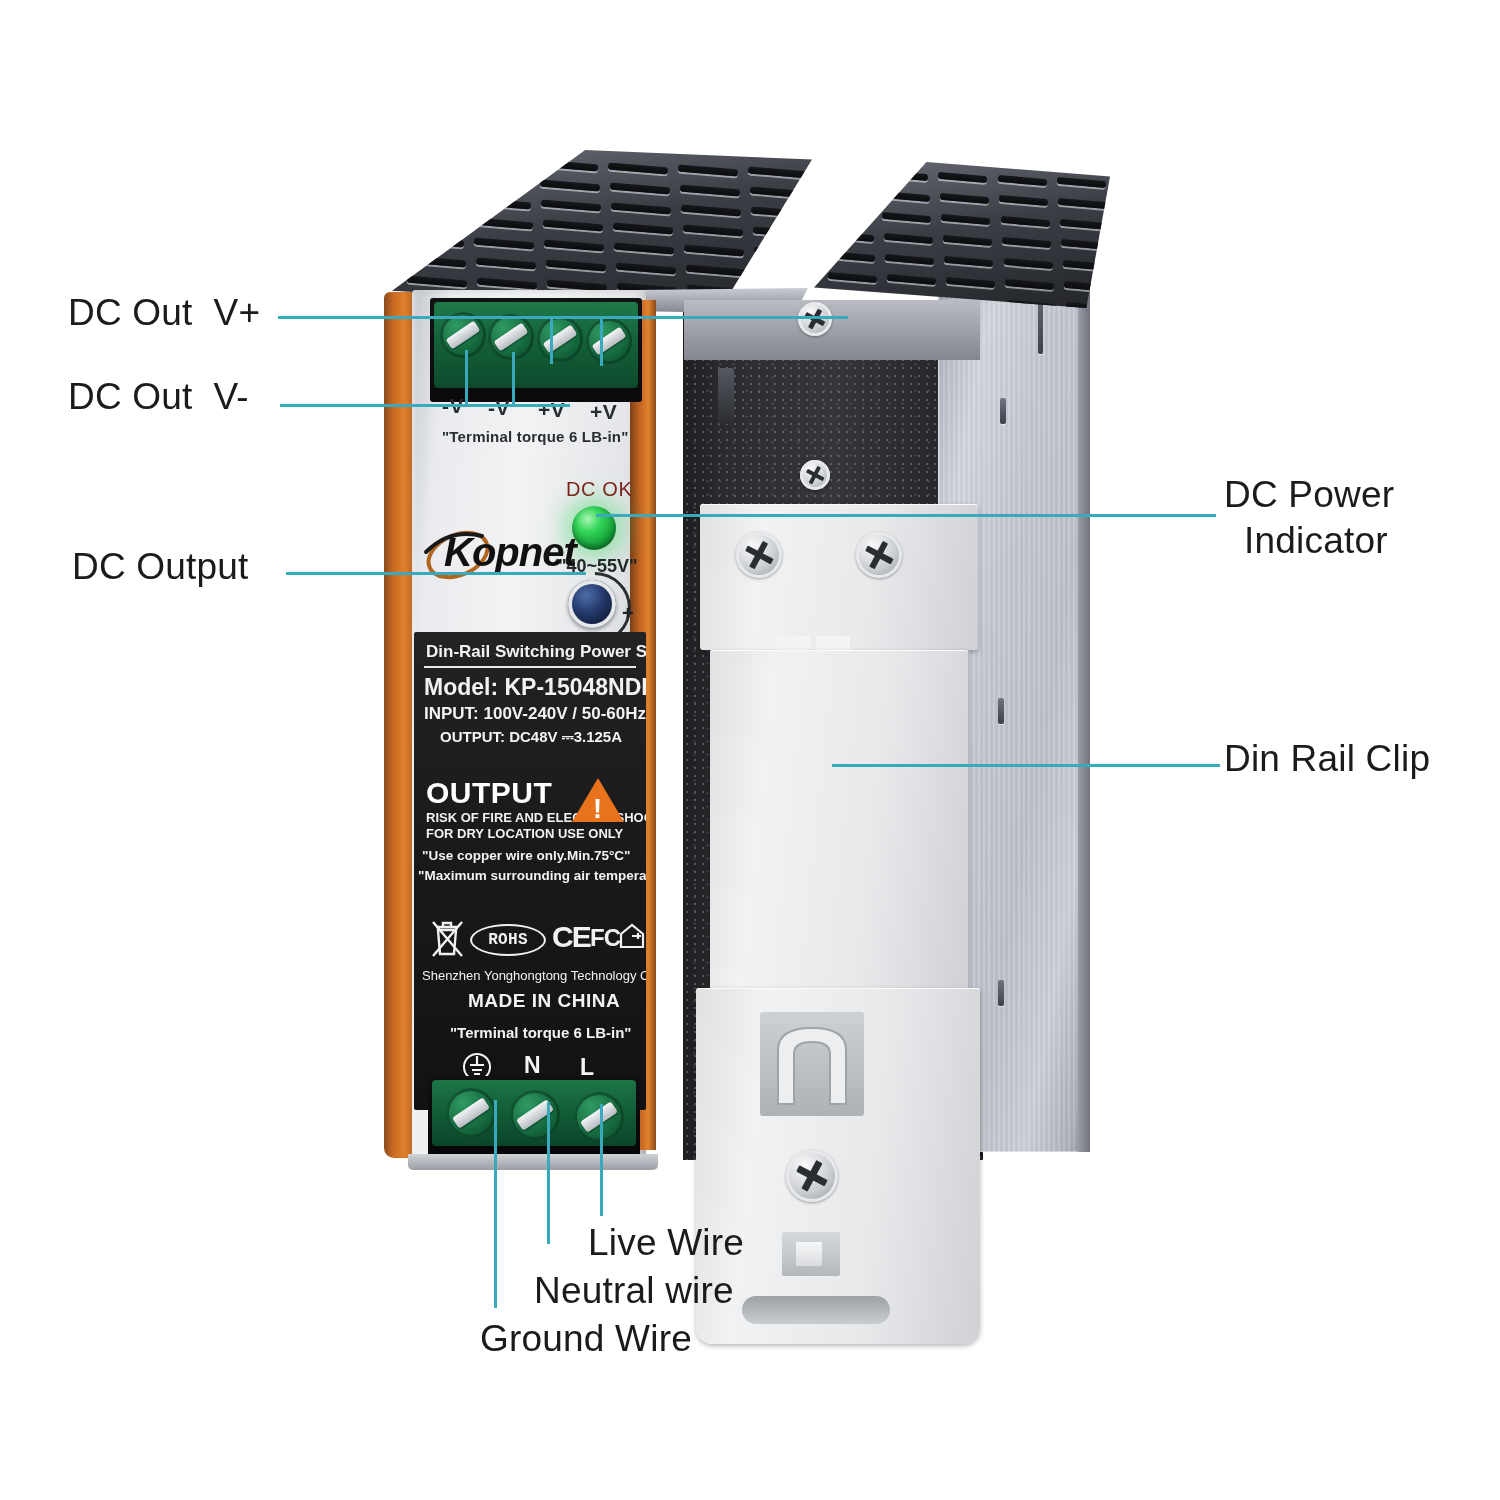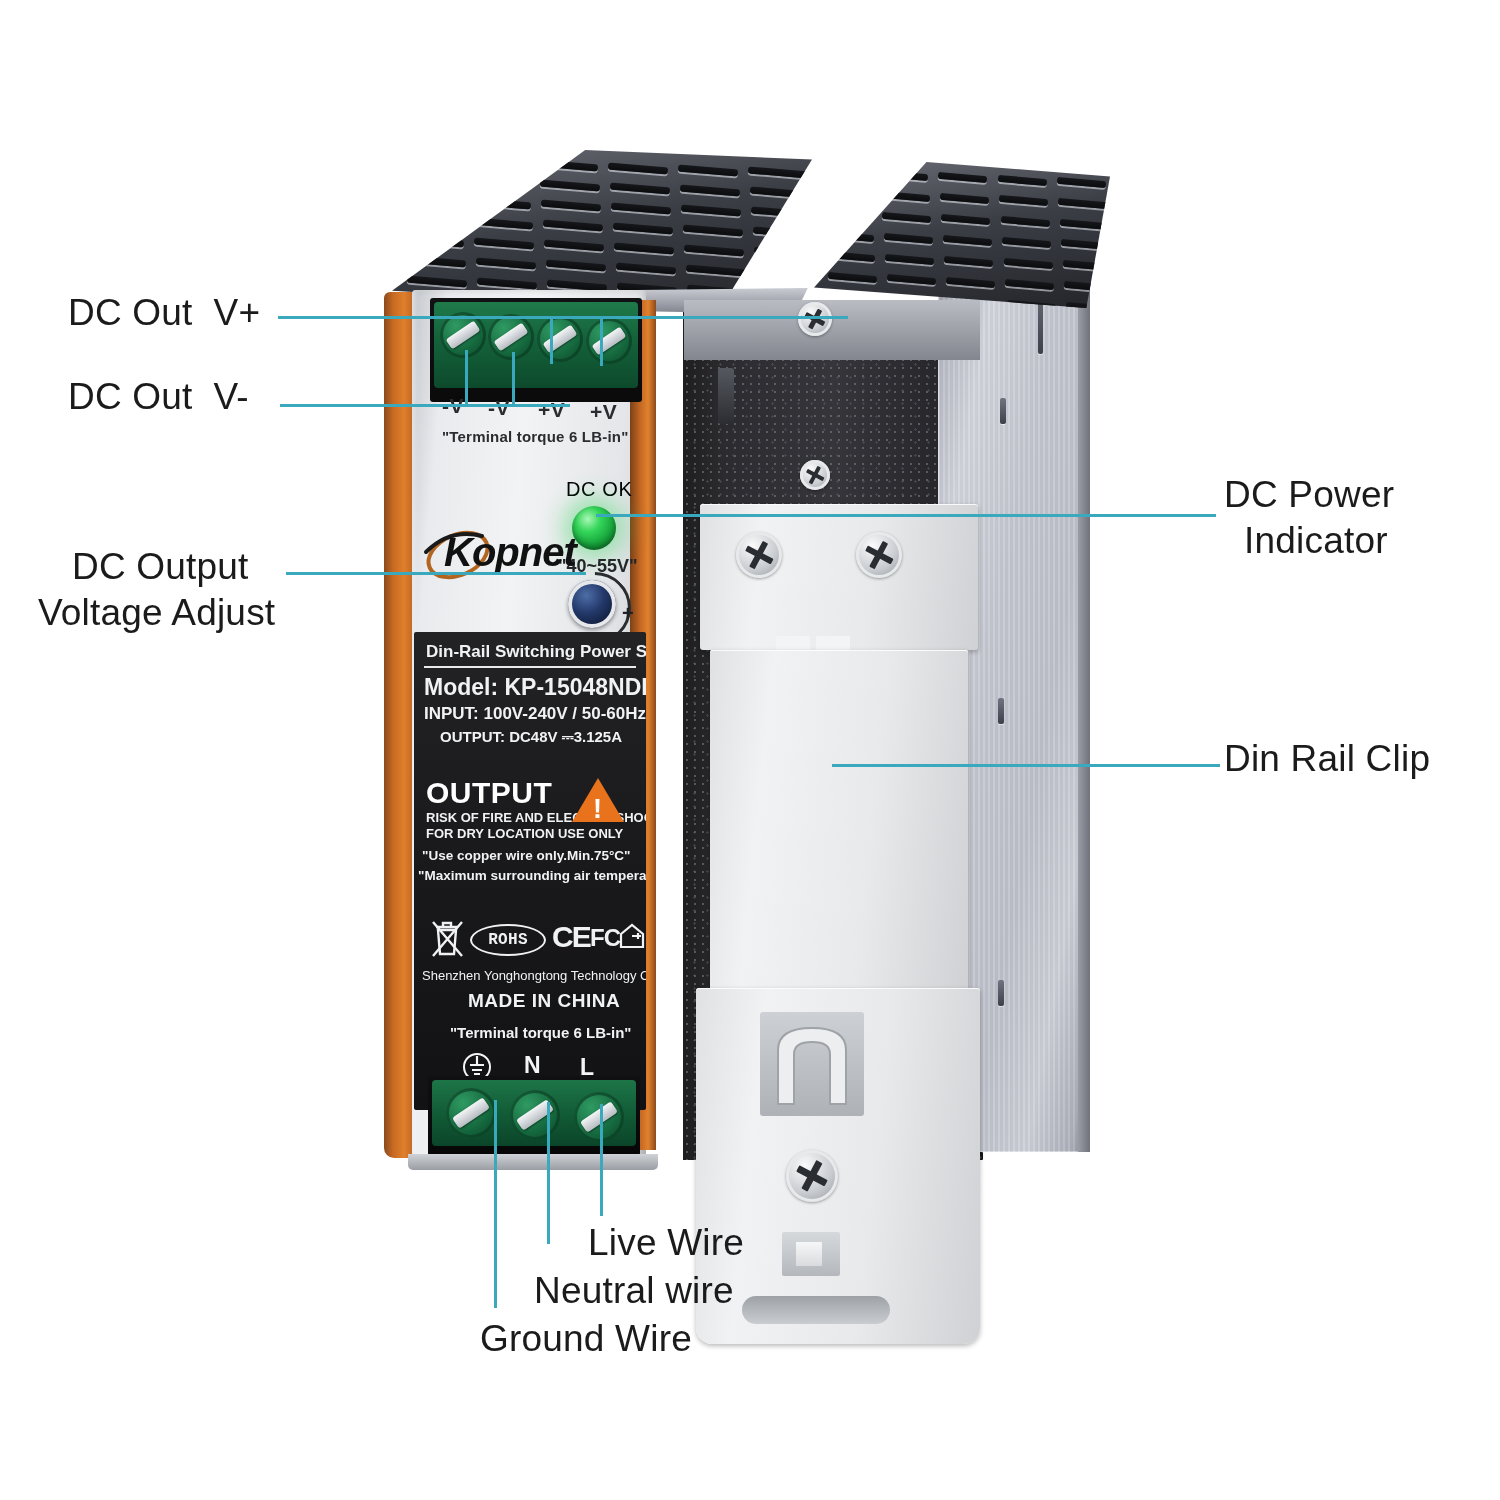--- a/index.html
+++ b/index.html
@@ -79,21 +79,21 @@
     box-shadow:inset 0 0 0 3px rgba(10,60,35,.65);}
   .screw .slot{position:absolute;left:50%;top:50%;width:74%;height:26%;
     transform:translate(-50%,-50%) rotate(-34deg);border-radius:3px;
     background:linear-gradient(180deg,#f3f5f6,#b7bcc2);
     box-shadow:0 1px 2px rgba(0,0,0,.5);}
 
   .term-lbl{position:absolute;color:#f4f5f6;font-size:21px;font-weight:700;letter-spacing:.5px;}
   .torque{position:absolute;color:#e8eaec;font-size:16px;font-weight:600;letter-spacing:.2px;}
 
   
-  .dcok-txt{position:absolute;color:#000000;font-size:20px;letter-spacing:.6px;font-weight:500;}
+  .dcok-txt{position:absolute;color:#7f1d1d;font-size:20px;letter-spacing:.6px;font-weight:500;}
   .led{position:absolute;width:44px;height:44px;border-radius:50%;
     background:radial-gradient(circle at 36% 30%,#a9f7b4 0%,#34d65a 30%,#17a53c 62%,#0a6b26 100%);
     box-shadow:0 0 22px 9px rgba(46,214,88,.42), inset 0 -3px 6px rgba(0,0,0,.35);}
   .volt-rng{position:absolute;color:#24272a;font-size:18px;font-weight:600;}
   .pot{position:absolute;width:48px;height:48px;border-radius:50%;
     background:radial-gradient(circle at 38% 32%,#4d6ea8 0%,#24396b 40%,#101d3a 75%,#070d1c 100%);
     box-shadow:inset 0 0 0 4px #e6e8ea, 0 2px 4px rgba(0,0,0,.4);}
   .pot-arc{position:absolute;width:66px;height:66px;border-radius:50%;
     border:3px solid #2a2d30;border-color:#2a2d30 #2a2d30 transparent transparent;
     transform:rotate(45deg);}
@@ -389,21 +389,20 @@
   <div class="ln lnh" style="left:832px;top:764px;width:388px;"></div>
 
   <div class="ln lnv" style="left:494px;top:1100px;height:208px;"></div>
   <div class="ln lnv" style="left:547px;top:1102px;height:142px;"></div>
   <div class="ln lnv" style="left:600px;top:1104px;height:112px;"></div>
 
   <div class="callout" style="left:68px;top:292px;">DC Out  V+</div>
   <div class="callout" style="left:68px;top:376px;">DC Out  V-</div>
 
   <div class="callout" style="left:72px;top:546px;">DC Output</div>
-  <div class="callout" style="left:38px;top:592px;">Voltage Adjust</div>
 
   <div class="callout" style="left:1224px;top:474px;">DC Power</div>
   <div class="callout" style="left:1244px;top:520px;">Indicator</div>
 
   <div class="callout" style="left:1224px;top:738px;">Din Rail Clip</div>
 
   <div class="callout" style="left:588px;top:1222px;">Live Wire</div>
   <div class="callout" style="left:534px;top:1270px;">Neutral wire</div>
   <div class="callout" style="left:480px;top:1318px;">Ground Wire</div>
 

